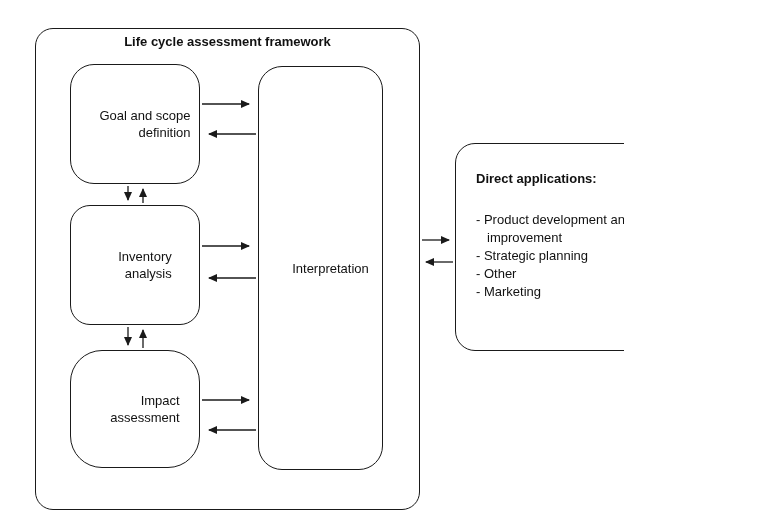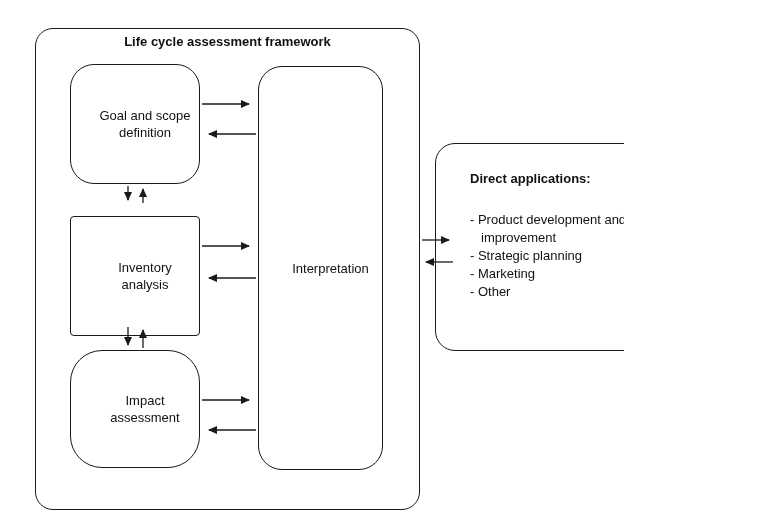--- a/index.html
+++ b/index.html
@@ -15,46 +15,46 @@
     background: #ffffff;
     overflow: hidden;
   }
   .rbox {
     position: absolute;
     border: 1.6px solid #1a1a1a;
     background: transparent;
     display: flex;
     align-items: center;
     justify-content: center;
-    text-align: center;
+    text-align: right;
     font-size: 13px;
     line-height: 17px;
     padding-left: 20px;
   }
   .rbox .lbl { white-space: pre-line; }
   .frame {
     left: 35px; top: 28px; width: 385px; height: 482px;
     border-radius: 18px;
   }
   .frame-title {
     position: absolute;
     left: 35px; top: 34px; width: 385px;
     text-align: center;
     font-size: 13px;
     font-weight: bold;
   }
   .box-goal      { left: 70px;  top: 64px;  width: 130px; height: 120px; border-radius: 24px; }
-  .box-inventory { left: 70px;  top: 216px; width: 130px; height: 120px; border-radius: 4px; }
+  .box-inventory { left: 70px;  top: 205px; width: 130px; height: 120px; border-radius: 20px; }
   .box-impact    { left: 70px;  top: 350px; width: 130px; height: 118px; border-radius: 32px; }
   .box-interp    { left: 258px; top: 66px;  width: 125px; height: 404px; border-radius: 24px; }
   .box-apps {
-    left: 435px; top: 143px; width: 258px; height: 208px;
+    left: 455px; top: 143px; width: 258px; height: 208px;
     border-radius: 20px;
     display: block;
-    padding: 26px 18px 0 34px;
+    padding: 26px 18px 0 20px;
     text-align: left;
   }
   .apps-title {
     font-size: 13px;
     font-weight: bold;
     margin-bottom: 24px;
   }
   .apps-list { font-size: 13px; line-height: 18px; }
   .apps-item {
     padding-left: 11px;
@@ -89,22 +89,22 @@
   </div>
   <div class="rbox box-interp">
     <span class="lbl">Interpretation</span>
   </div>
 
   <div class="rbox box-apps">
     <div class="apps-title">Direct applications:</div>
     <div class="apps-list">
       <div class="apps-item">- Product development and improvement</div>
       <div class="apps-item">- Strategic planning</div>
+      <div class="apps-item">- Other</div>
       <div class="apps-item">- Marketing</div>
-      <div class="apps-item">- Other</div>
     </div>
   </div>
 
   <svg class="arrows" width="768" height="532" viewBox="0 0 768 532">
     <defs>
       <marker id="ah" markerUnits="userSpaceOnUse" markerWidth="9" markerHeight="8" refX="8" refY="4" orient="auto">
         <path d="M0,0 L9,4 L0,8 z" fill="#1a1a1a"></path>
       </marker>
     </defs>
 

